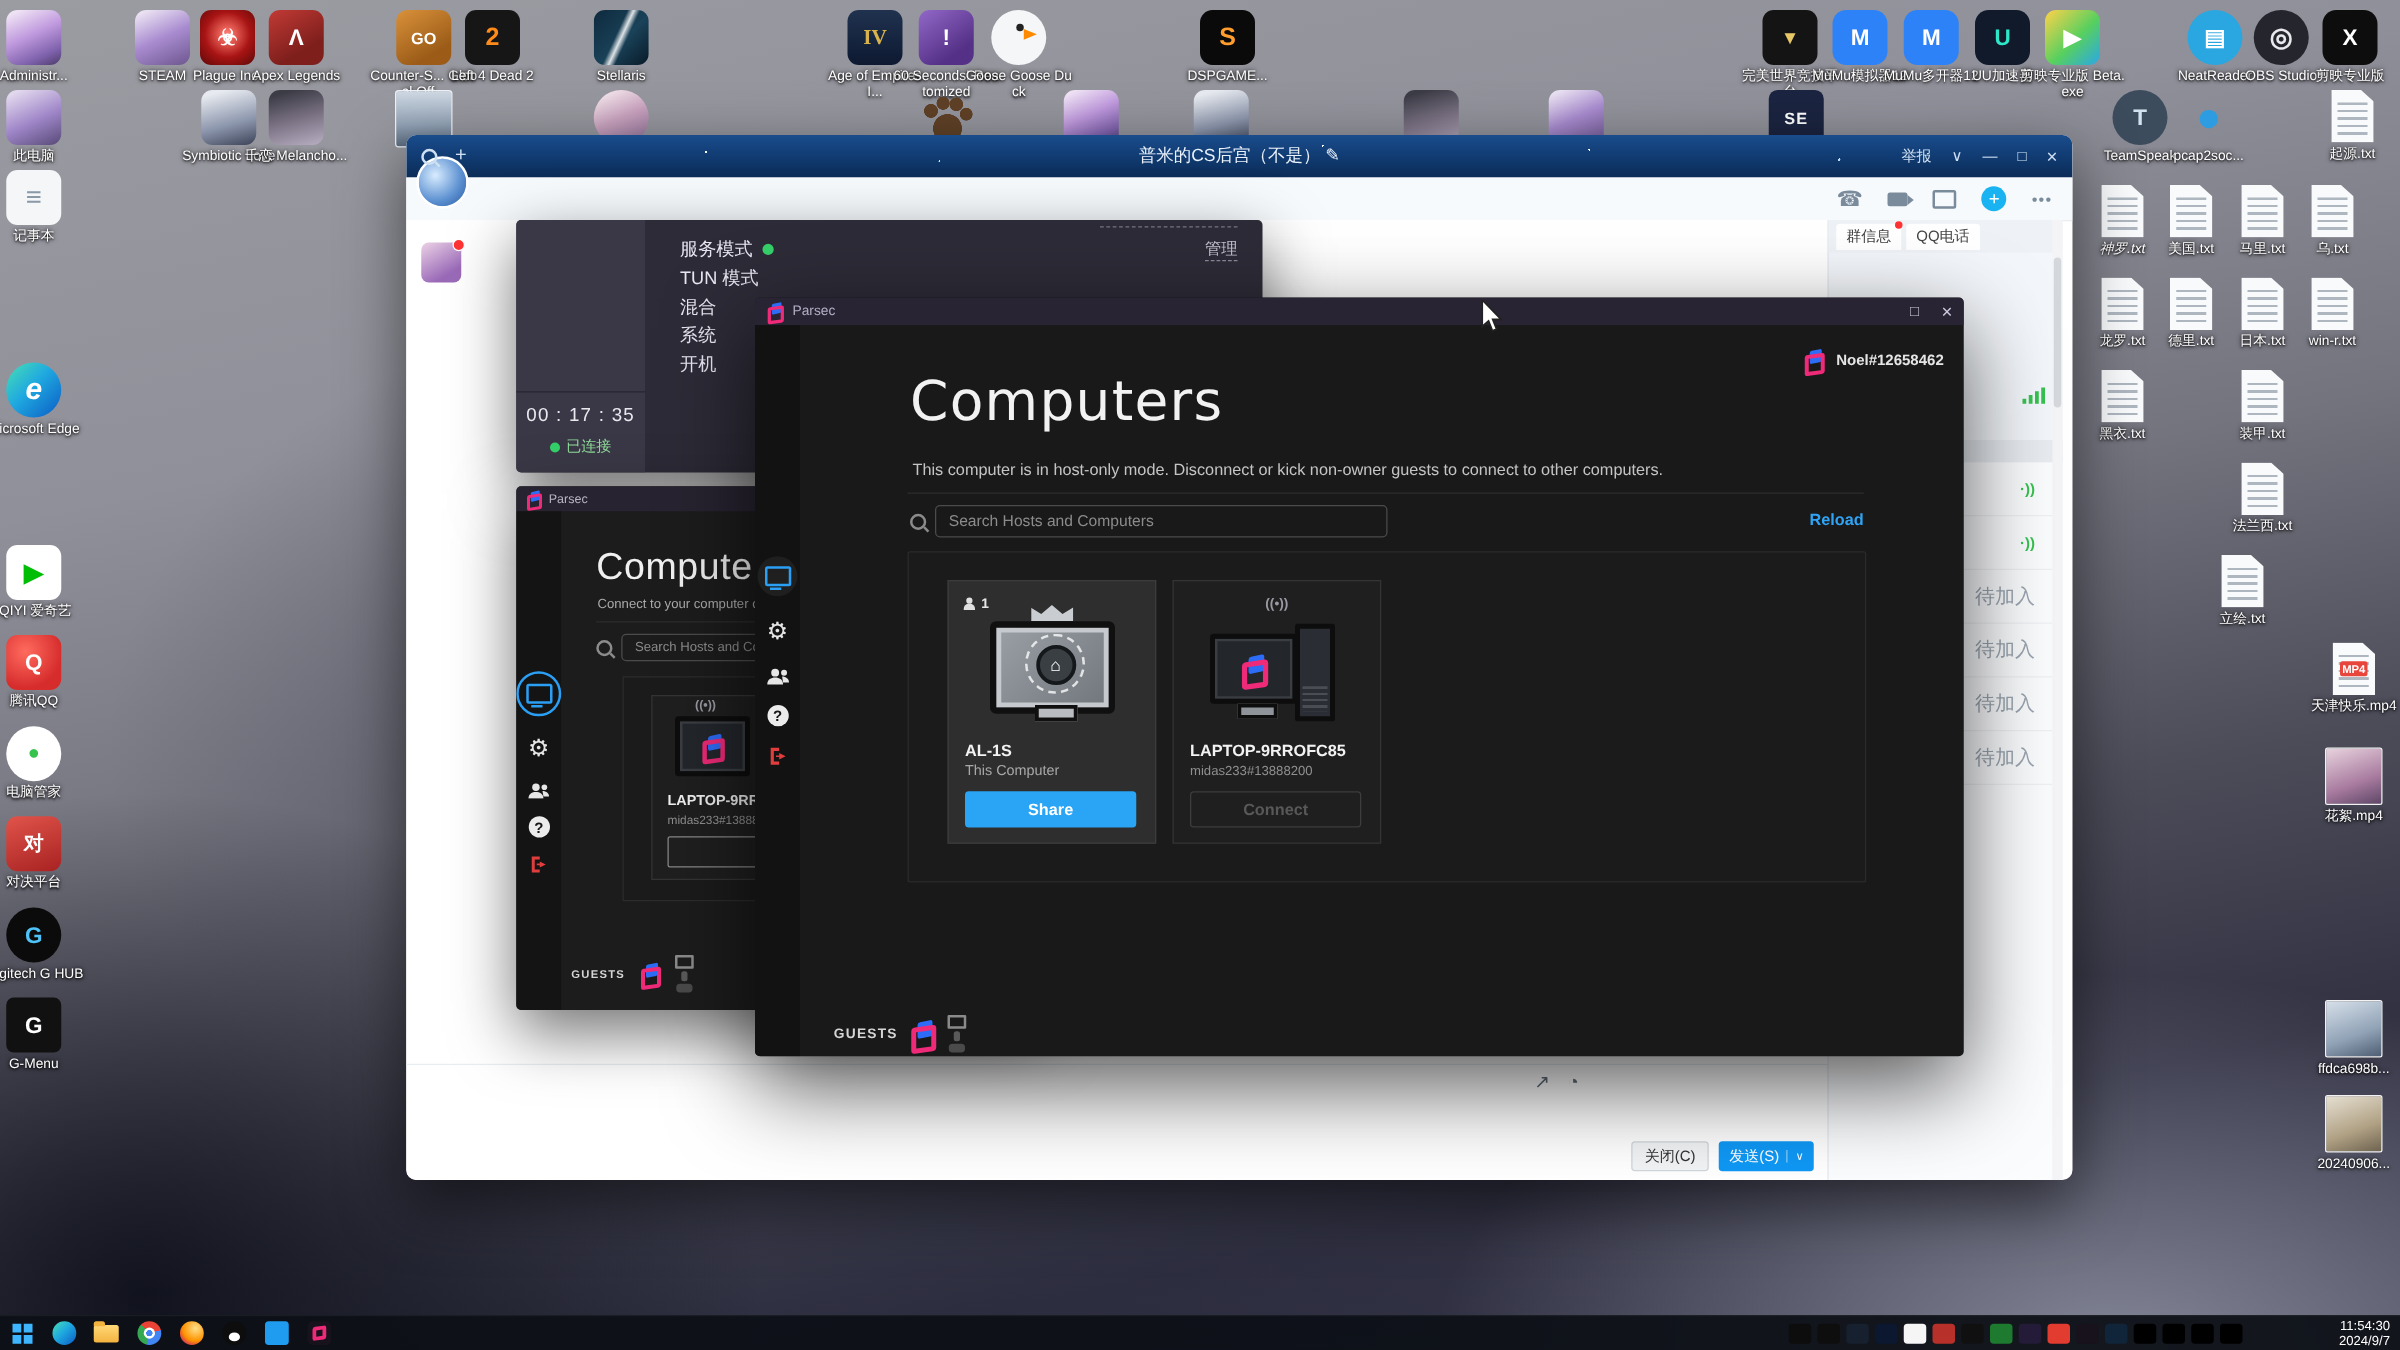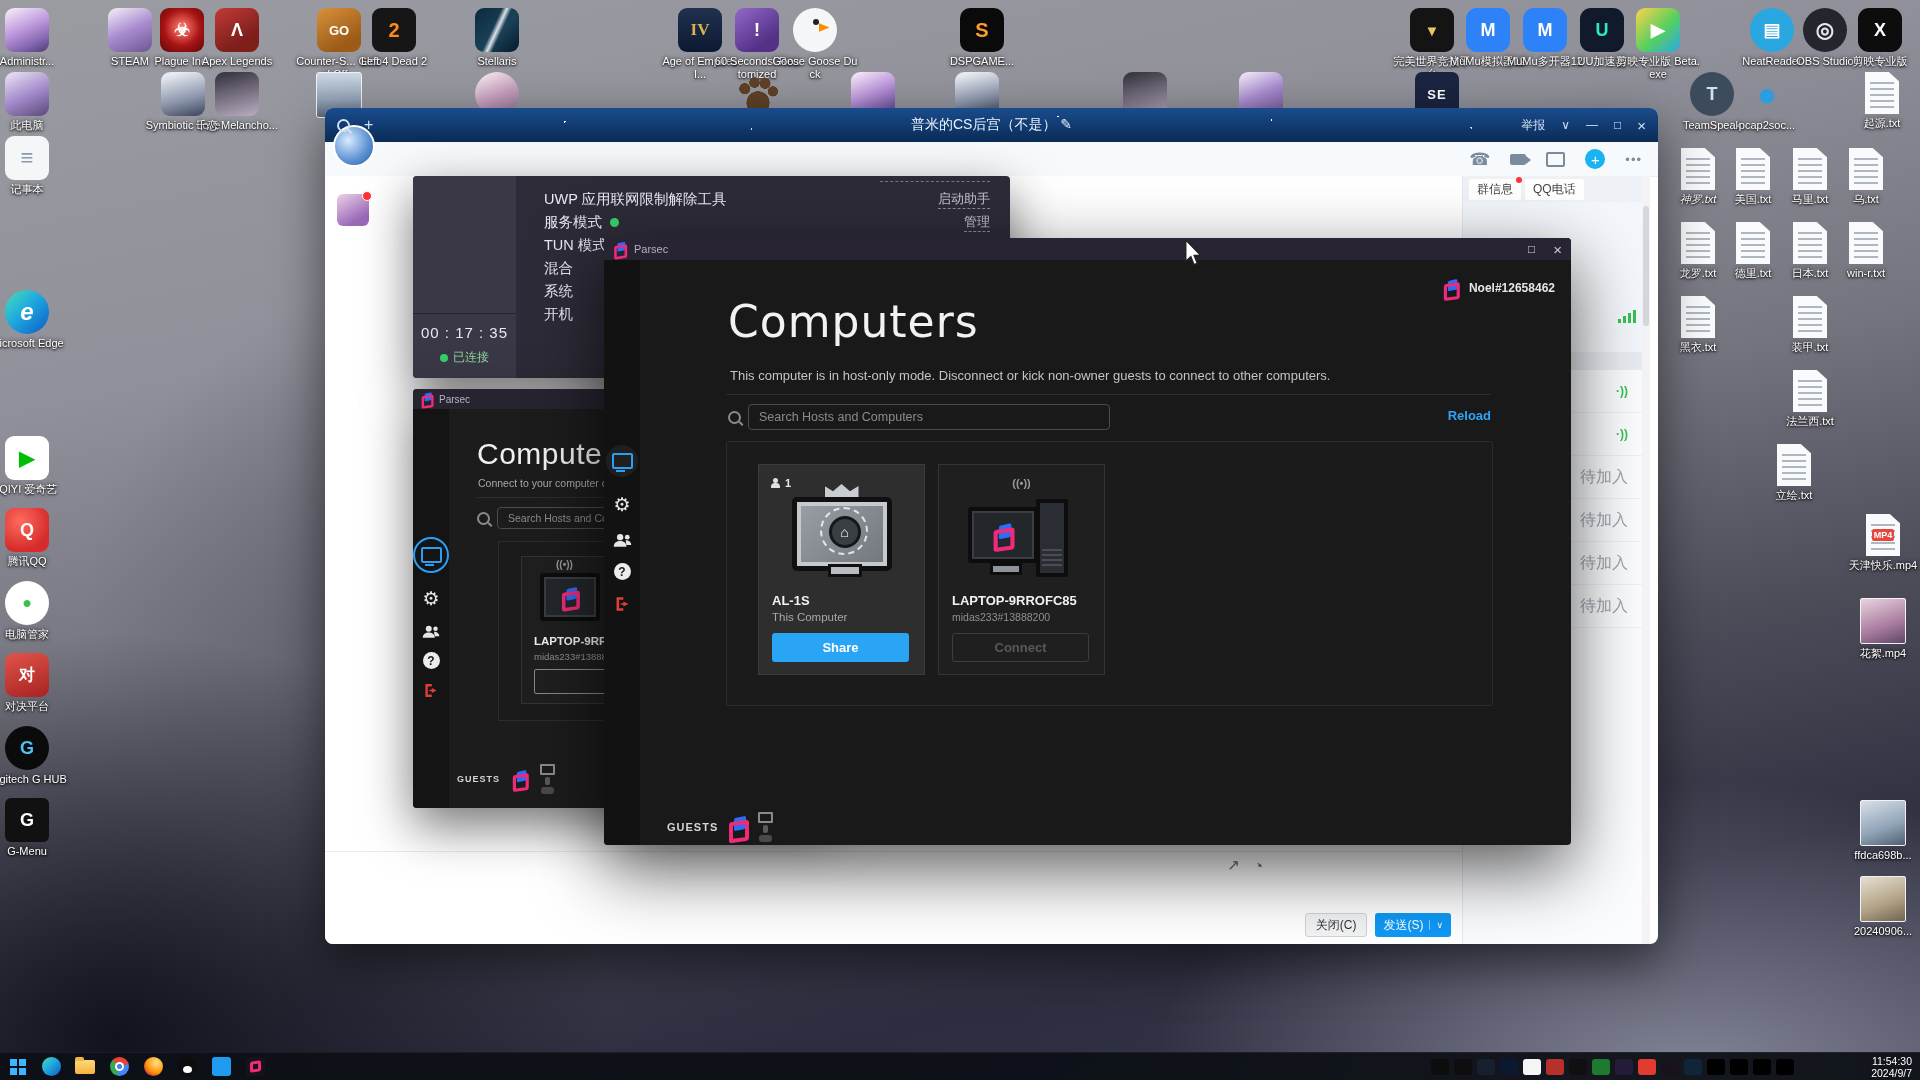--- a/index.html
+++ b/index.html
@@ -793,24 +793,20 @@
         <span class="vmenu-item"></span>
         <span class="vmenu-item"></span>
         <span class="vmenu-item"></span>
       </span>
     <div class="vpn-foot">
       <span class="vtimer">00 : 17 : 35</span>
       <span class="vstatus">已连接</span>
     </div>
   </div>
   <div class="vpn-main">
-      <div class="vrow">
-    <span class="vlabel">UWP 应用联网限制解除工具</span>
-    <span class="vaction">启动助手</span>
-  </div>
       <div class="vrow has-dot">
     <span class="vlabel">服务模式</span>
         <span class="vdot"></span>
     <span class="vaction">管理</span>
   </div>
       <div class="vrow">
     <span class="vlabel">TUN 模式</span>
 
   </div>
       <div class="vrow">

